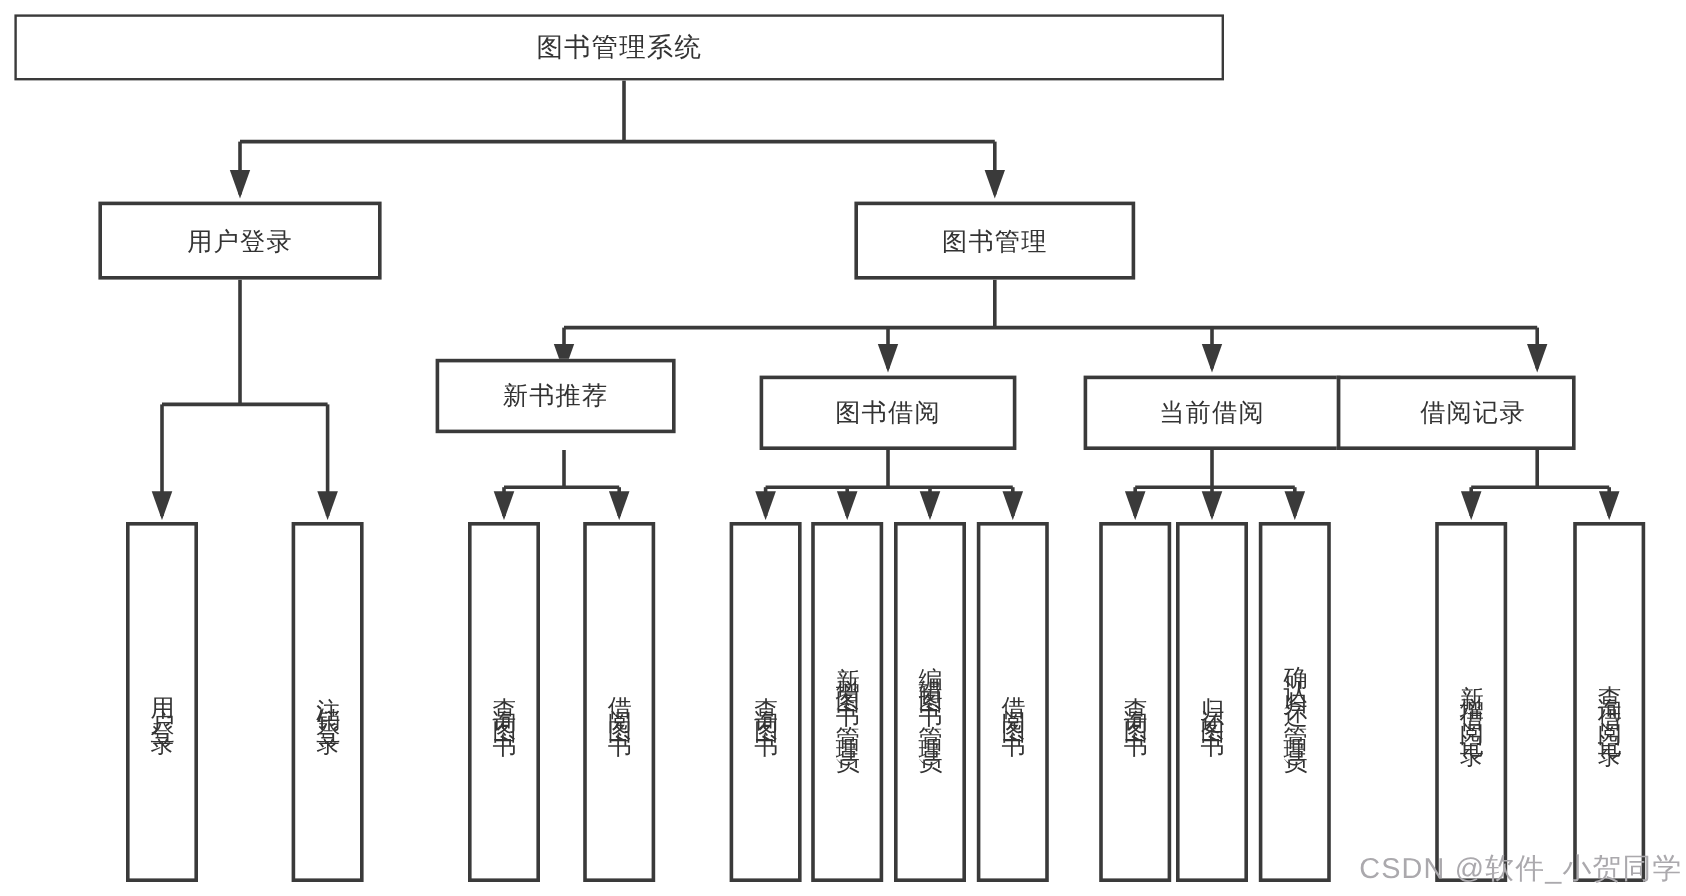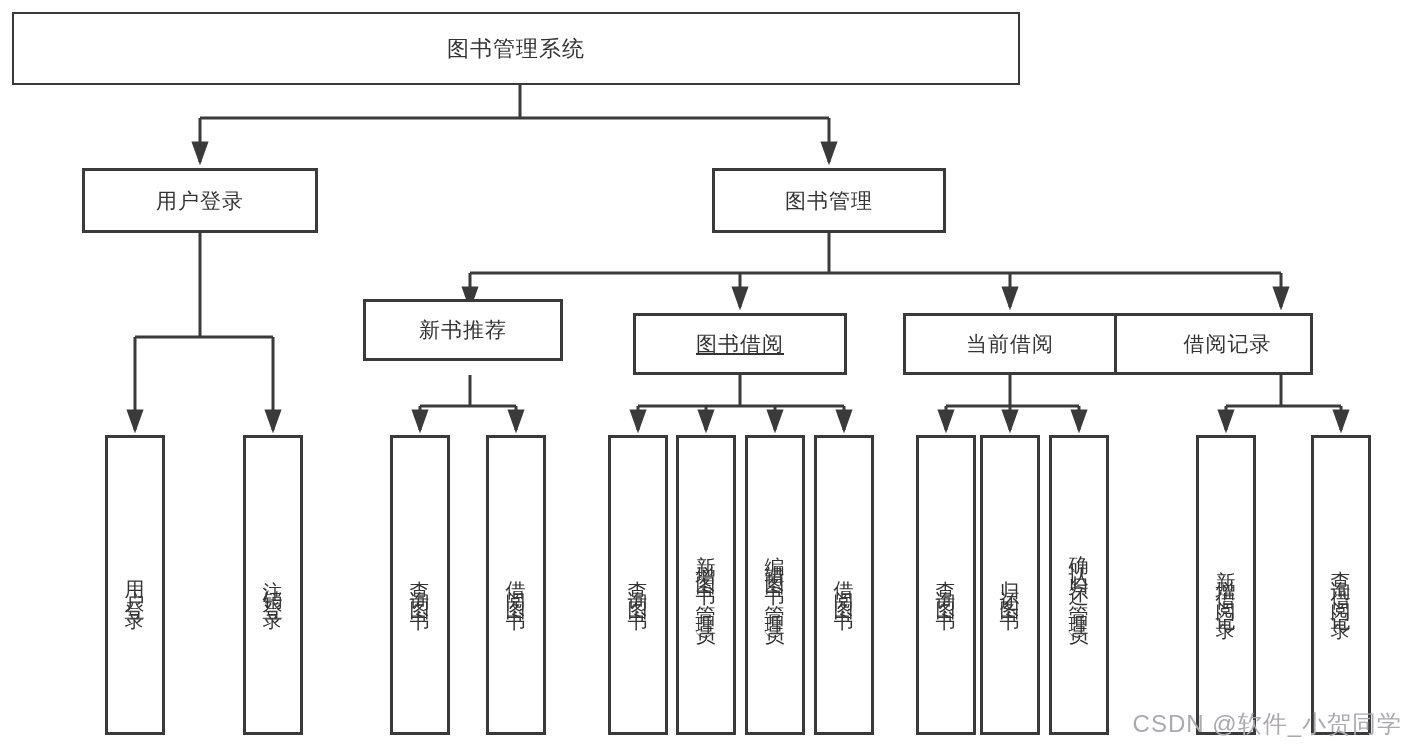--- a/index.html
+++ b/index.html
@@ -105,35 +105,35 @@
       <path d="M1010,406 V430" marker-end="url(#arr)"></path>
       <path d="M1079,406 V430" marker-end="url(#arr)"></path>
 
       <path d="M1281,375 V406"></path>
       <path d="M1226,406 H1341"></path>
       <path d="M1226,406 V430" marker-end="url(#arr)"></path>
       <path d="M1341,406 V430" marker-end="url(#arr)"></path>
     </g>
   </svg>
 
-  <div class="node root" style="left:12px; top:12px; width:1008px; height:73px;font-family:Liberation Mono, monospace;">
+  <div class="node root" style="left:12px; top:12px; width:1008px; height:55px;font-family:Liberation Mono, monospace;">
     <span>图书管理系统</span>
   </div>
 
   <div class="node" style="left:82px; top:168px; width:236px; height:65px;">
     <span>用户登录</span>
   </div>
   <div class="node" style="left:712px; top:168px; width:234px; height:65px;text-align:right;">
     <span>图书管理</span>
   </div>
 
   <div class="node" style="left:363px; top:299px; width:200px; height:62px;">
     <span>新书推荐</span>
   </div>
-  <div class="node" style="left:633px; top:313px; width:214px; height:62px;text-decoration:underline;">
+  <div class="node" style="left:633px; top:313px; width:214px; height:62px;">
     <span>图书借阅</span>
   </div>
   <div class="node" style="left:903px; top:313px; width:214px; height:62px;text-align:right;">
     <span>当前借阅</span>
   </div>
   <div class="node" style="left:1114px; top:313px; width:199px; height:62px;padding-left:28px;">
     <span>借阅记录</span>
   </div>
 
   <div class="node vnode" style="left:105px; top:435px; width:60px; height:300px;">

